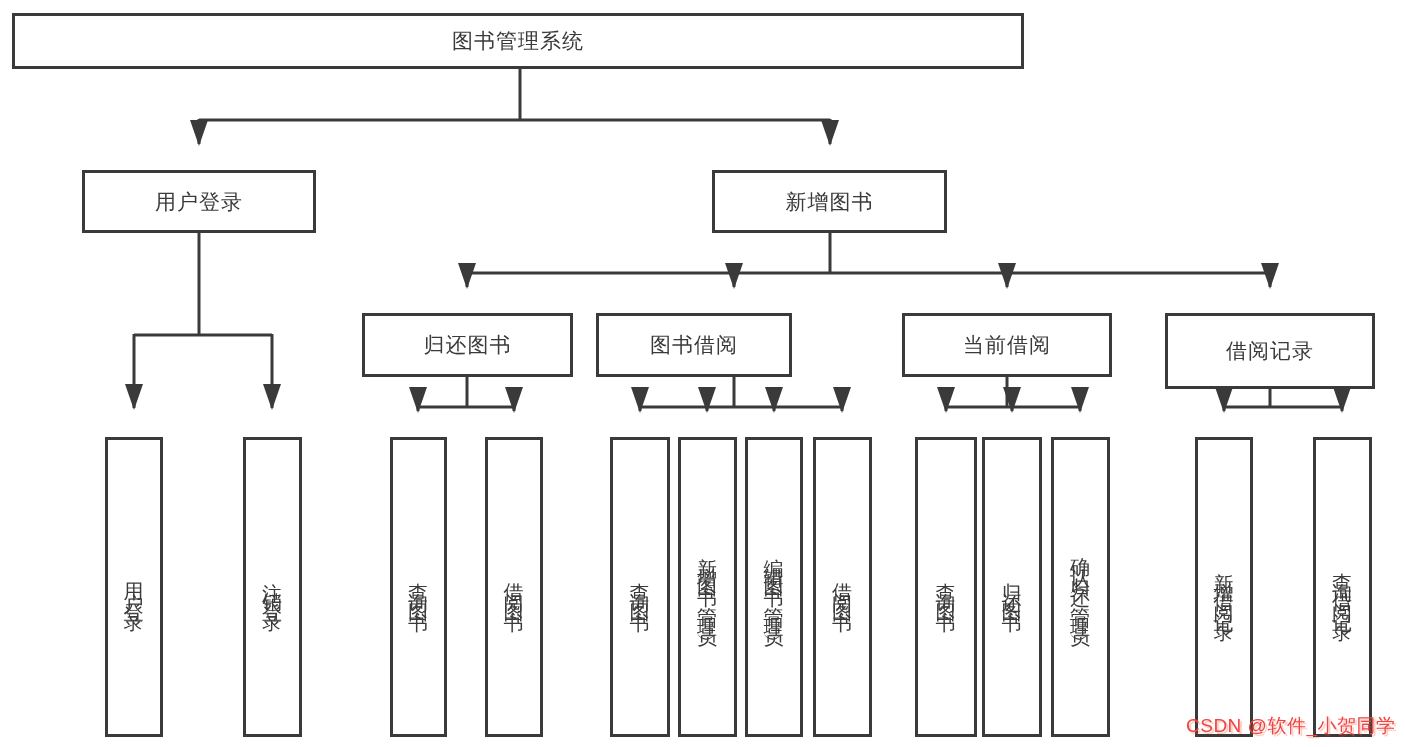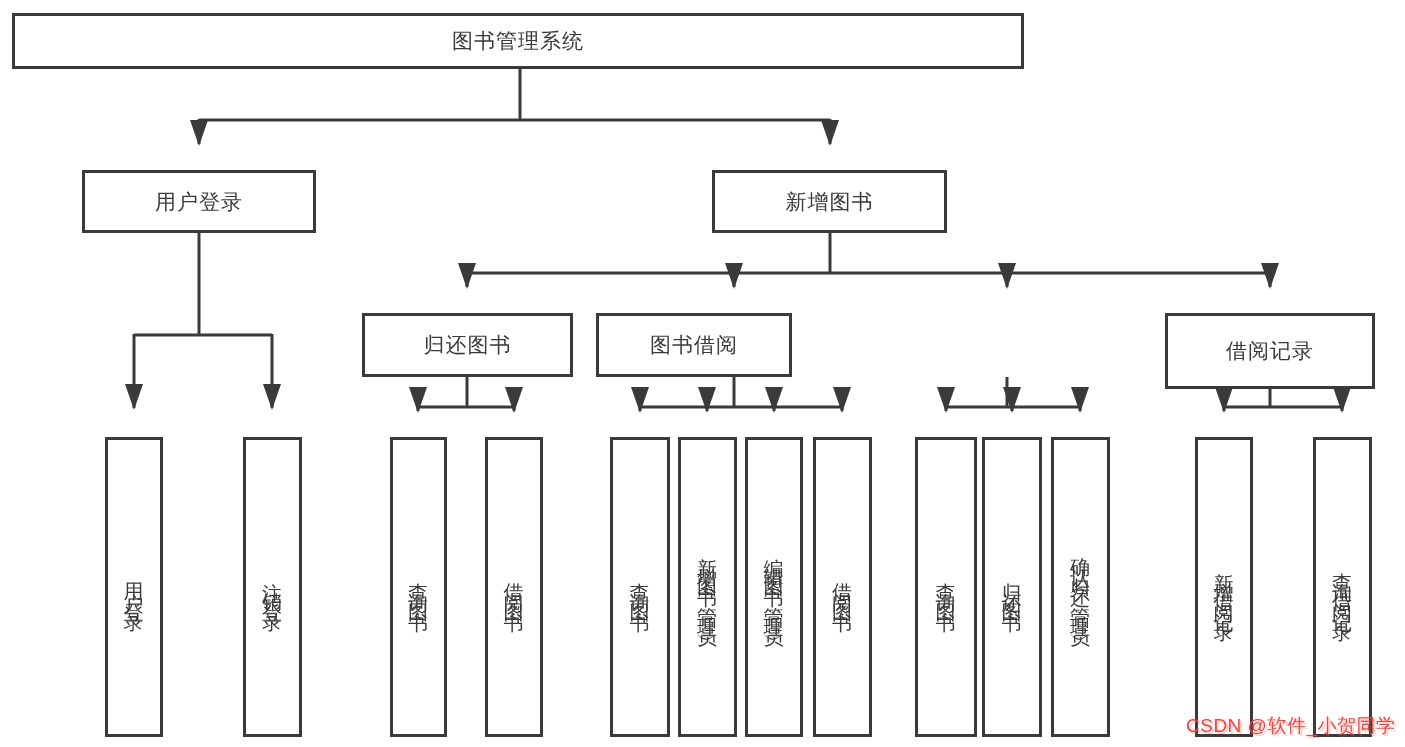--- a/index.html
+++ b/index.html
@@ -130,20 +130,23 @@
   <div class="node h" style="left:712px; top:170px; width:235px; height:63px">
     <span>新增图书</span>
   </div>
 
   <div class="node h" style="left:362px; top:313px; width:211px; height:64px">
     <span>归还图书</span>
   </div>
   <div class="node h" style="left:596px; top:313px; width:196px; height:64px">
     <span>图书借阅</span>
   </div>
+  <div class="node h" style="left:902px; top:313px; width:210px; height:64px">
+    <span>当前借阅</span>
+  </div>
   <div class="node h" style="left:1165px; top:313px; width:210px; height:76px">
     <span>借阅记录</span>
   </div>
 
   <div class="node v" style="left:105px; top:437px; width:58px; height:300px">
     <span>用户登录</span>
   </div>
   <div class="node v" style="left:243px; top:437px; width:59px; height:300px">
     <span>注销登录</span>
   </div>

